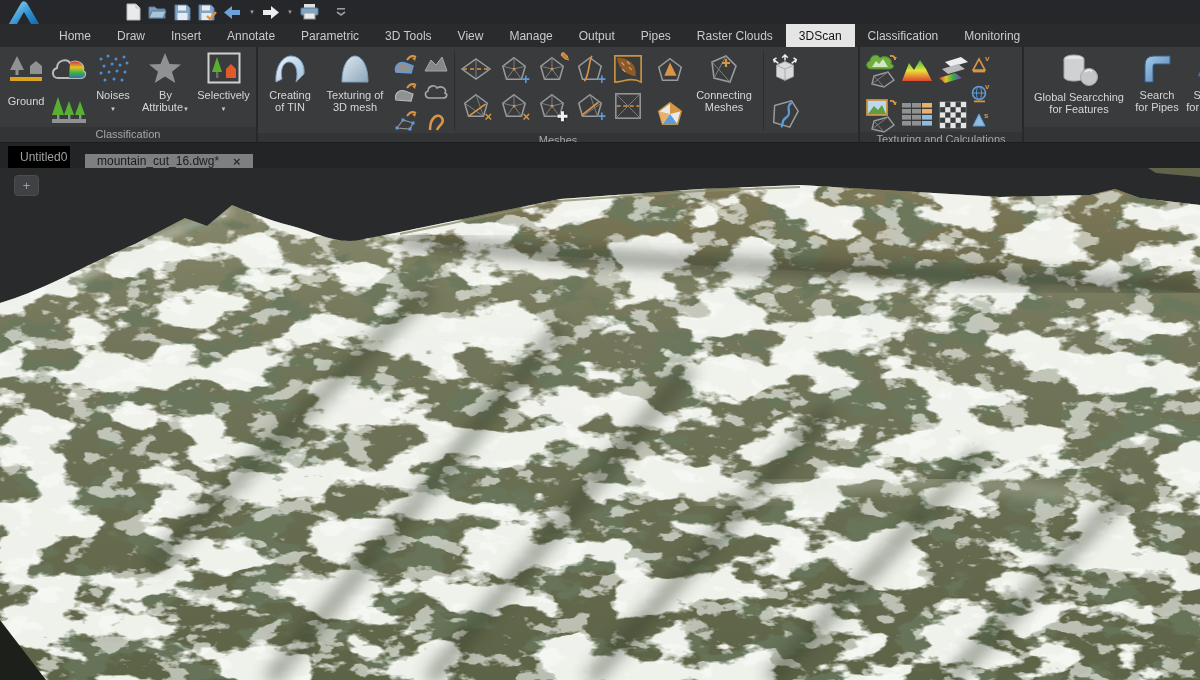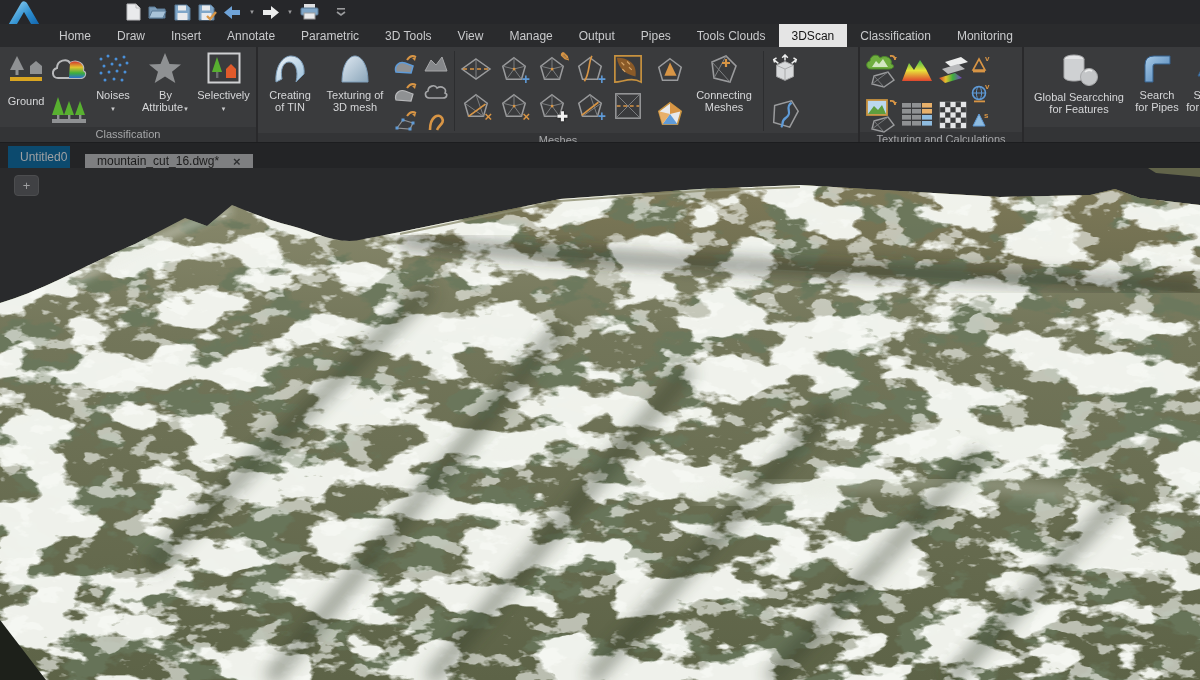--- a/index.html
+++ b/index.html
@@ -35,21 +35,21 @@
   .mwrap { position:relative; width:36px; height:35px; display:flex; align-items:center; justify-content:center; }
   .mod { position:absolute; font-weight:bold; line-height:1; }
   .mod.blue { color:#5f9bd8; font-size:14px; right:2px; bottom:0; }
   .mod.orange { color:#d89545; font-size:13px; right:2px; bottom:0; }
   .mod.white { color:#f0f0f0; font-size:13px; right:2px; bottom:0; text-shadow:0 0 2px #000; }
   .mod.pencil { color:#d89545; font-size:12px; right:0; top:0; }
 
   
   .docbar { height:25px; background:#232426; display:flex; align-items:flex-end; padding-left:8px; flex:0 0 auto; }
   .dtab { height:22px; display:flex; align-items:center; font-size:12px; padding:0 12px; white-space:nowrap; }
-  .dtab.inactive { background:#0c4a6e; color:#9fa0a2; max-width:62px; overflow:hidden; }
+  .dtab.inactive { background:#000000; color:#9fa0a2; max-width:62px; overflow:hidden; }
   .dtab.active { background:#7e7f81; color:#1c1c1c; margin-left:15px; height:14px; z-index:2;align-items:center; }
   .dtab .close { margin-left:14px; color:#2e2f31; font-size:13px; font-weight:bold; }
 
   
   .viewport { flex:1; position:relative; background:#292a2c; overflow:hidden; }
   .viewport svg.terrain { position:absolute; inset:0; width:100%; height:100%; display:block; }
   .addbtn { position:absolute; left:14px; top:7px; width:25px; height:21px; background:#404144; border:1px solid #4c4d4f; border-radius:4px; color:#9fa0a2; font-size:13px; display:flex; align-items:center; justify-content:center; z-index:3; }
 </style>
 </head>
 <body>
@@ -129,21 +129,21 @@
     <span class="mtab">Home</span>
     <span class="mtab">Draw</span>
     <span class="mtab">Insert</span>
     <span class="mtab">Annotate</span>
     <span class="mtab">Parametric</span>
     <span class="mtab">3D Tools</span>
     <span class="mtab">View</span>
     <span class="mtab">Manage</span>
     <span class="mtab">Output</span>
     <span class="mtab">Pipes</span>
-    <span class="mtab">Tools Clouds</span>
+    <span class="mtab">Raster Clouds</span>
     <span class="mtab active">3DScan</span>
     <span class="mtab">Classification</span>
     <span class="mtab">Monitoring</span>
   </div>
 
   <div class="ribbon">
 
     <div class="panel" style="width:256px">
       <div class="panel-body">
         <div class="bigbtn" style="width:50px">

